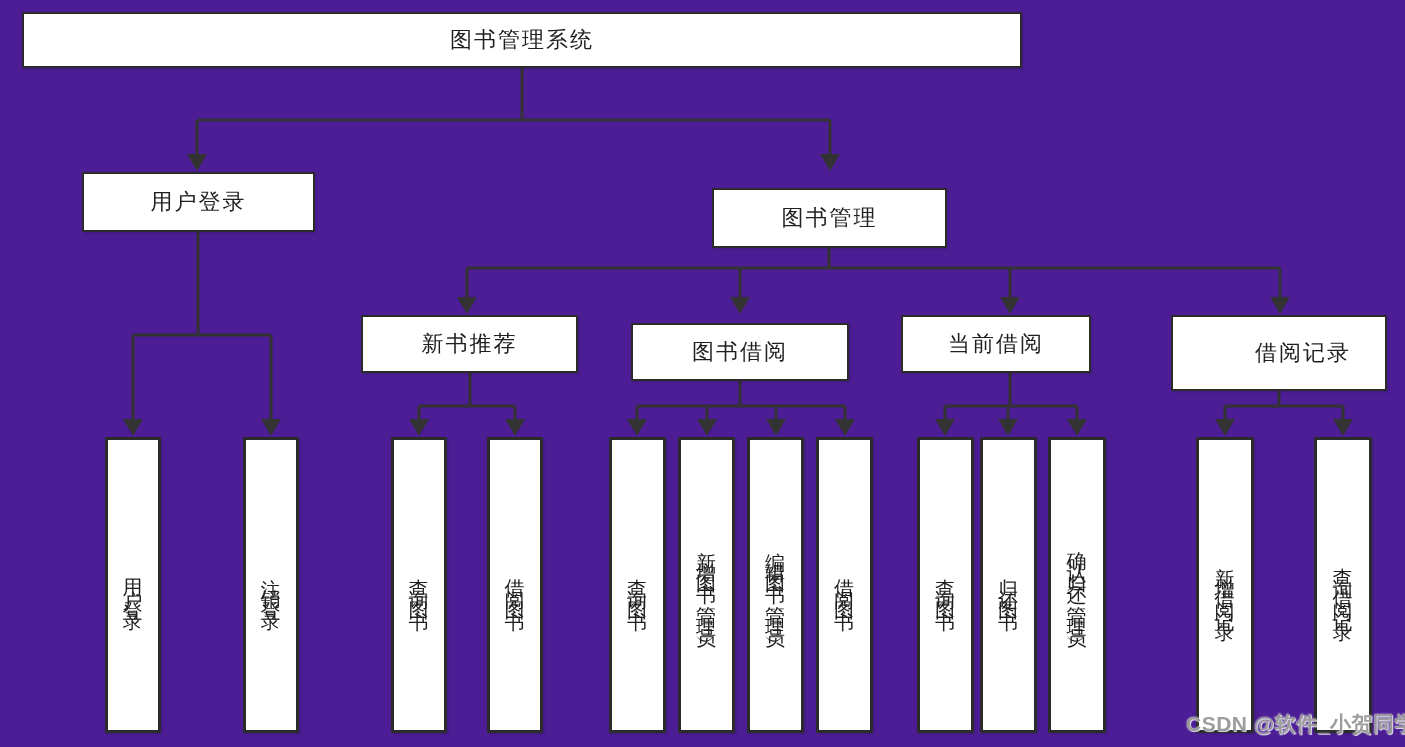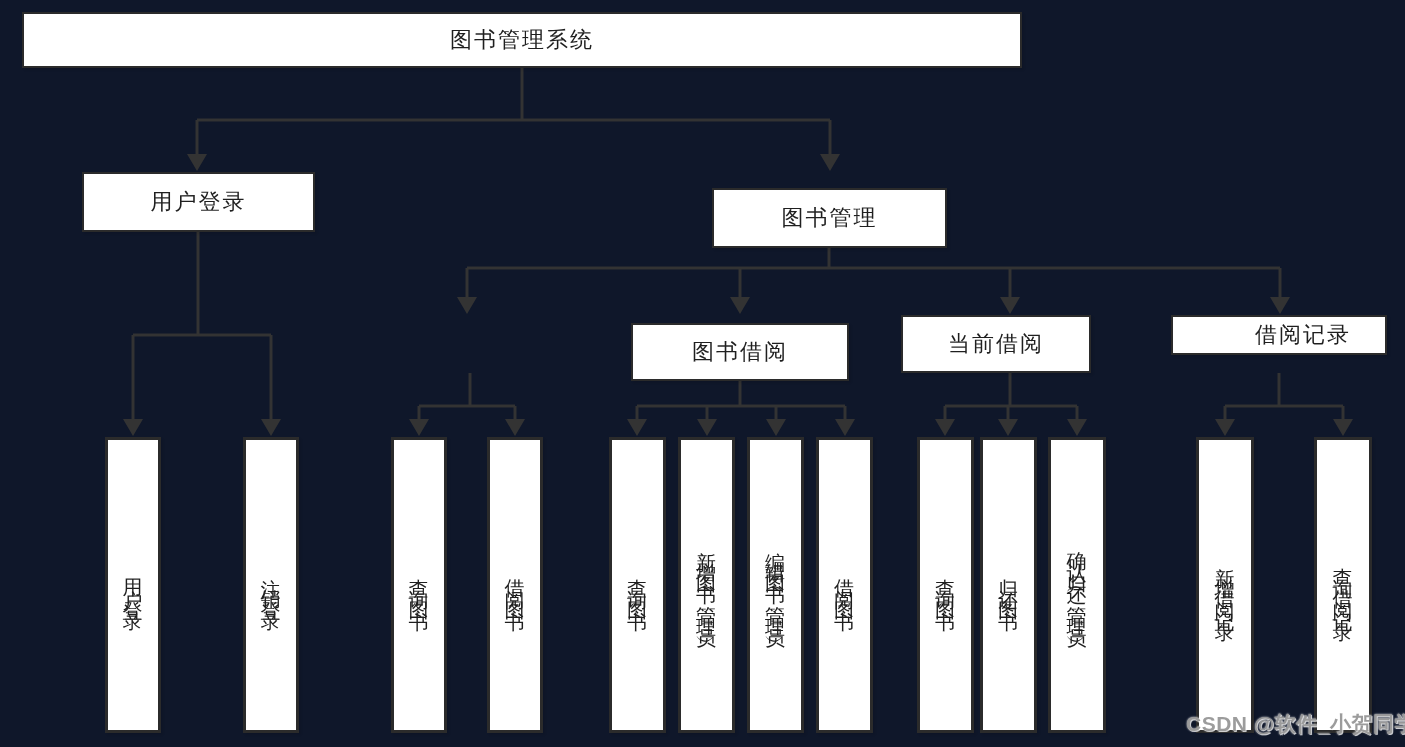--- a/index.html
+++ b/index.html
@@ -5,21 +5,21 @@
   html, body {
     margin: 0;
     padding: 0;
     background: #ffffff;
     font-family: "Liberation Sans", "DejaVu Sans", sans-serif;
   }
   #stage {
     position: relative;
     width: 1405px;
     height: 747px;
-    background: #0f172a;
+    background: #4c1d95;
     overflow: hidden;
   }
   #connectors {
     position: absolute;
     left: 0; top: 0;
     width: 1405px;
     height: 747px;
     pointer-events: none;
   }
   .box {
@@ -99,23 +99,24 @@
       M1067 419 L1087 419 L1077 436 Z
       M1215 419 L1235 419 L1225 436 Z
       M1333 419 L1353 419 L1343 436 Z"></path>
   </svg>
 
   <div class="box root" style="left:22px; top:12px; width:1000px; height:56px;">图书管理系统</div>
 
   <div class="box branch" style="left:82px; top:172px; width:233px; height:60px;">用户登录</div>
   <div class="box branch" style="left:712px; top:172px; width:235px; height:60px;margin-top:16px;">图书管理</div>
 
+  <div class="box branch" style="left:361px; top:315px; width:217px; height:58px;">新书推荐</div>
   <div class="box branch" style="left:631px; top:323px; width:218px; height:58px;">图书借阅</div>
   <div class="box branch" style="left:901px; top:315px; width:190px; height:58px;">当前借阅</div>
-  <div class="box branch" style="left:1171px; top:315px; width:216px; height:40px;padding-left:48px;">借阅记录</div>
+  <div class="box branch" style="left:1171px; top:315px; width:216px; height:76px;padding-left:48px;">借阅记录</div>
 
   <div class="box leaf" style="left:105px; top:437px; width:56px; height:296px;">用户登录</div>
   <div class="box leaf" style="left:243px; top:437px; width:56px; height:296px;">注销登录</div>
 
   <div class="box leaf" style="left:391px; top:437px; width:56px; height:296px;">查询图书</div>
   <div class="box leaf" style="left:487px; top:437px; width:56px; height:296px;">借阅图书</div>
 
   <div class="box leaf" style="left:609px; top:437px; width:57px; height:296px;">查询图书</div>
   <div class="box leaf" style="left:678px; top:437px; width:57px; height:296px;">新增图书（管理员）</div>
   <div class="box leaf" style="left:747px; top:437px; width:57px; height:296px;">编辑图书（管理员）</div>

